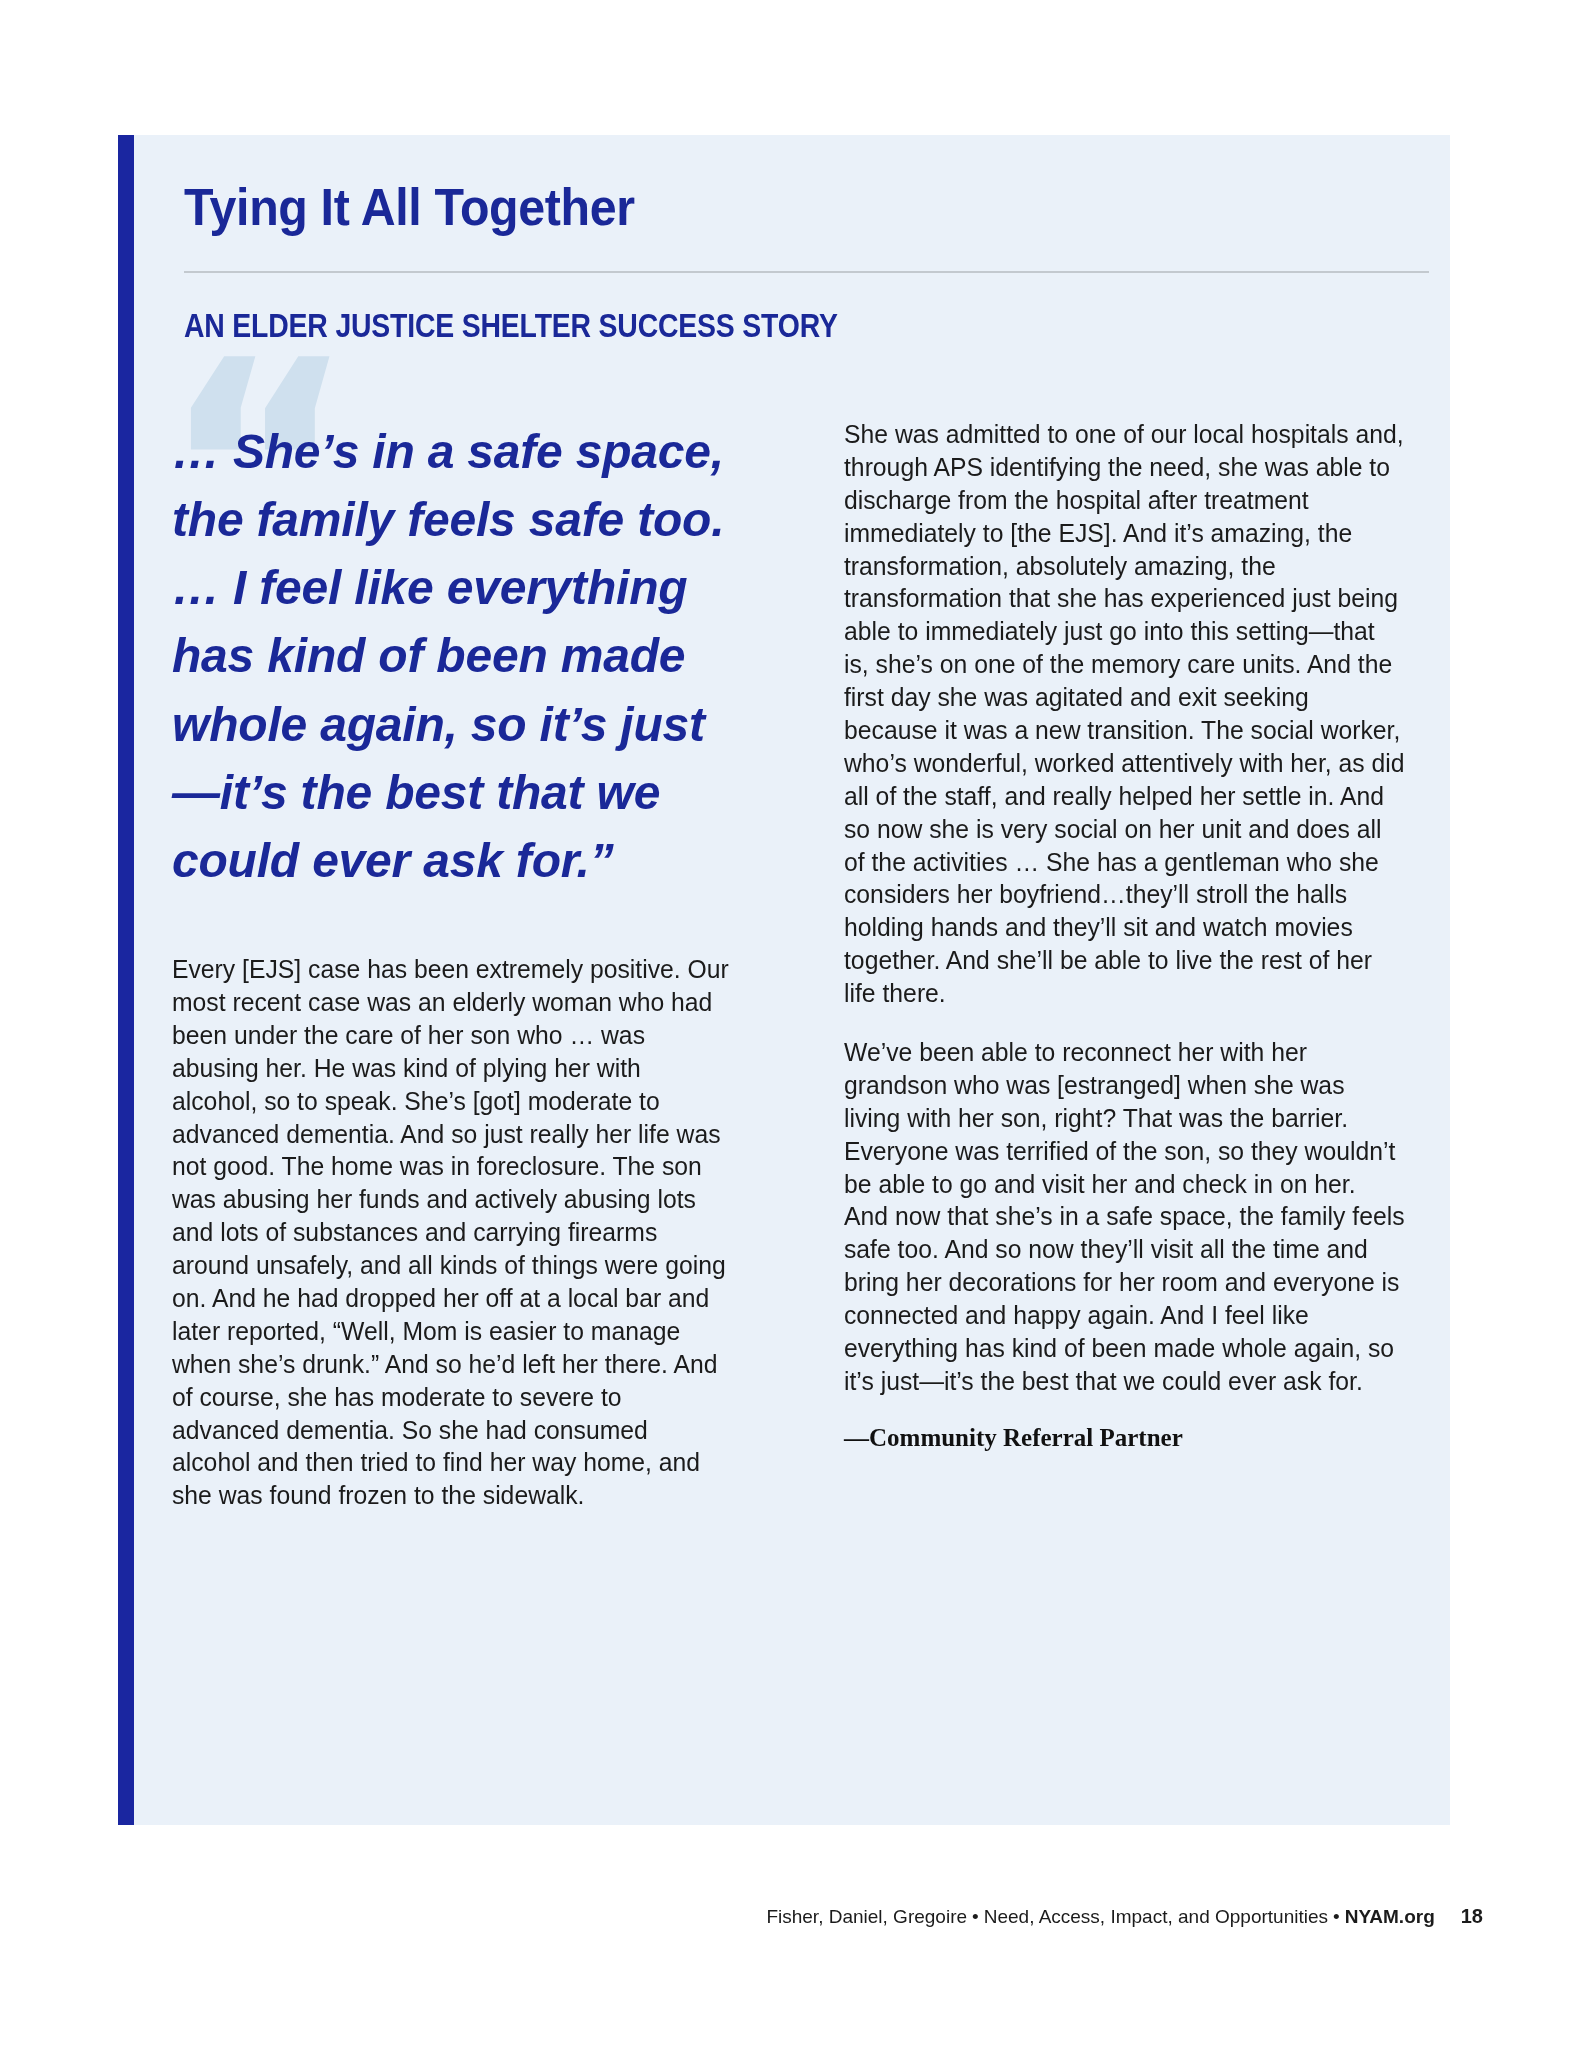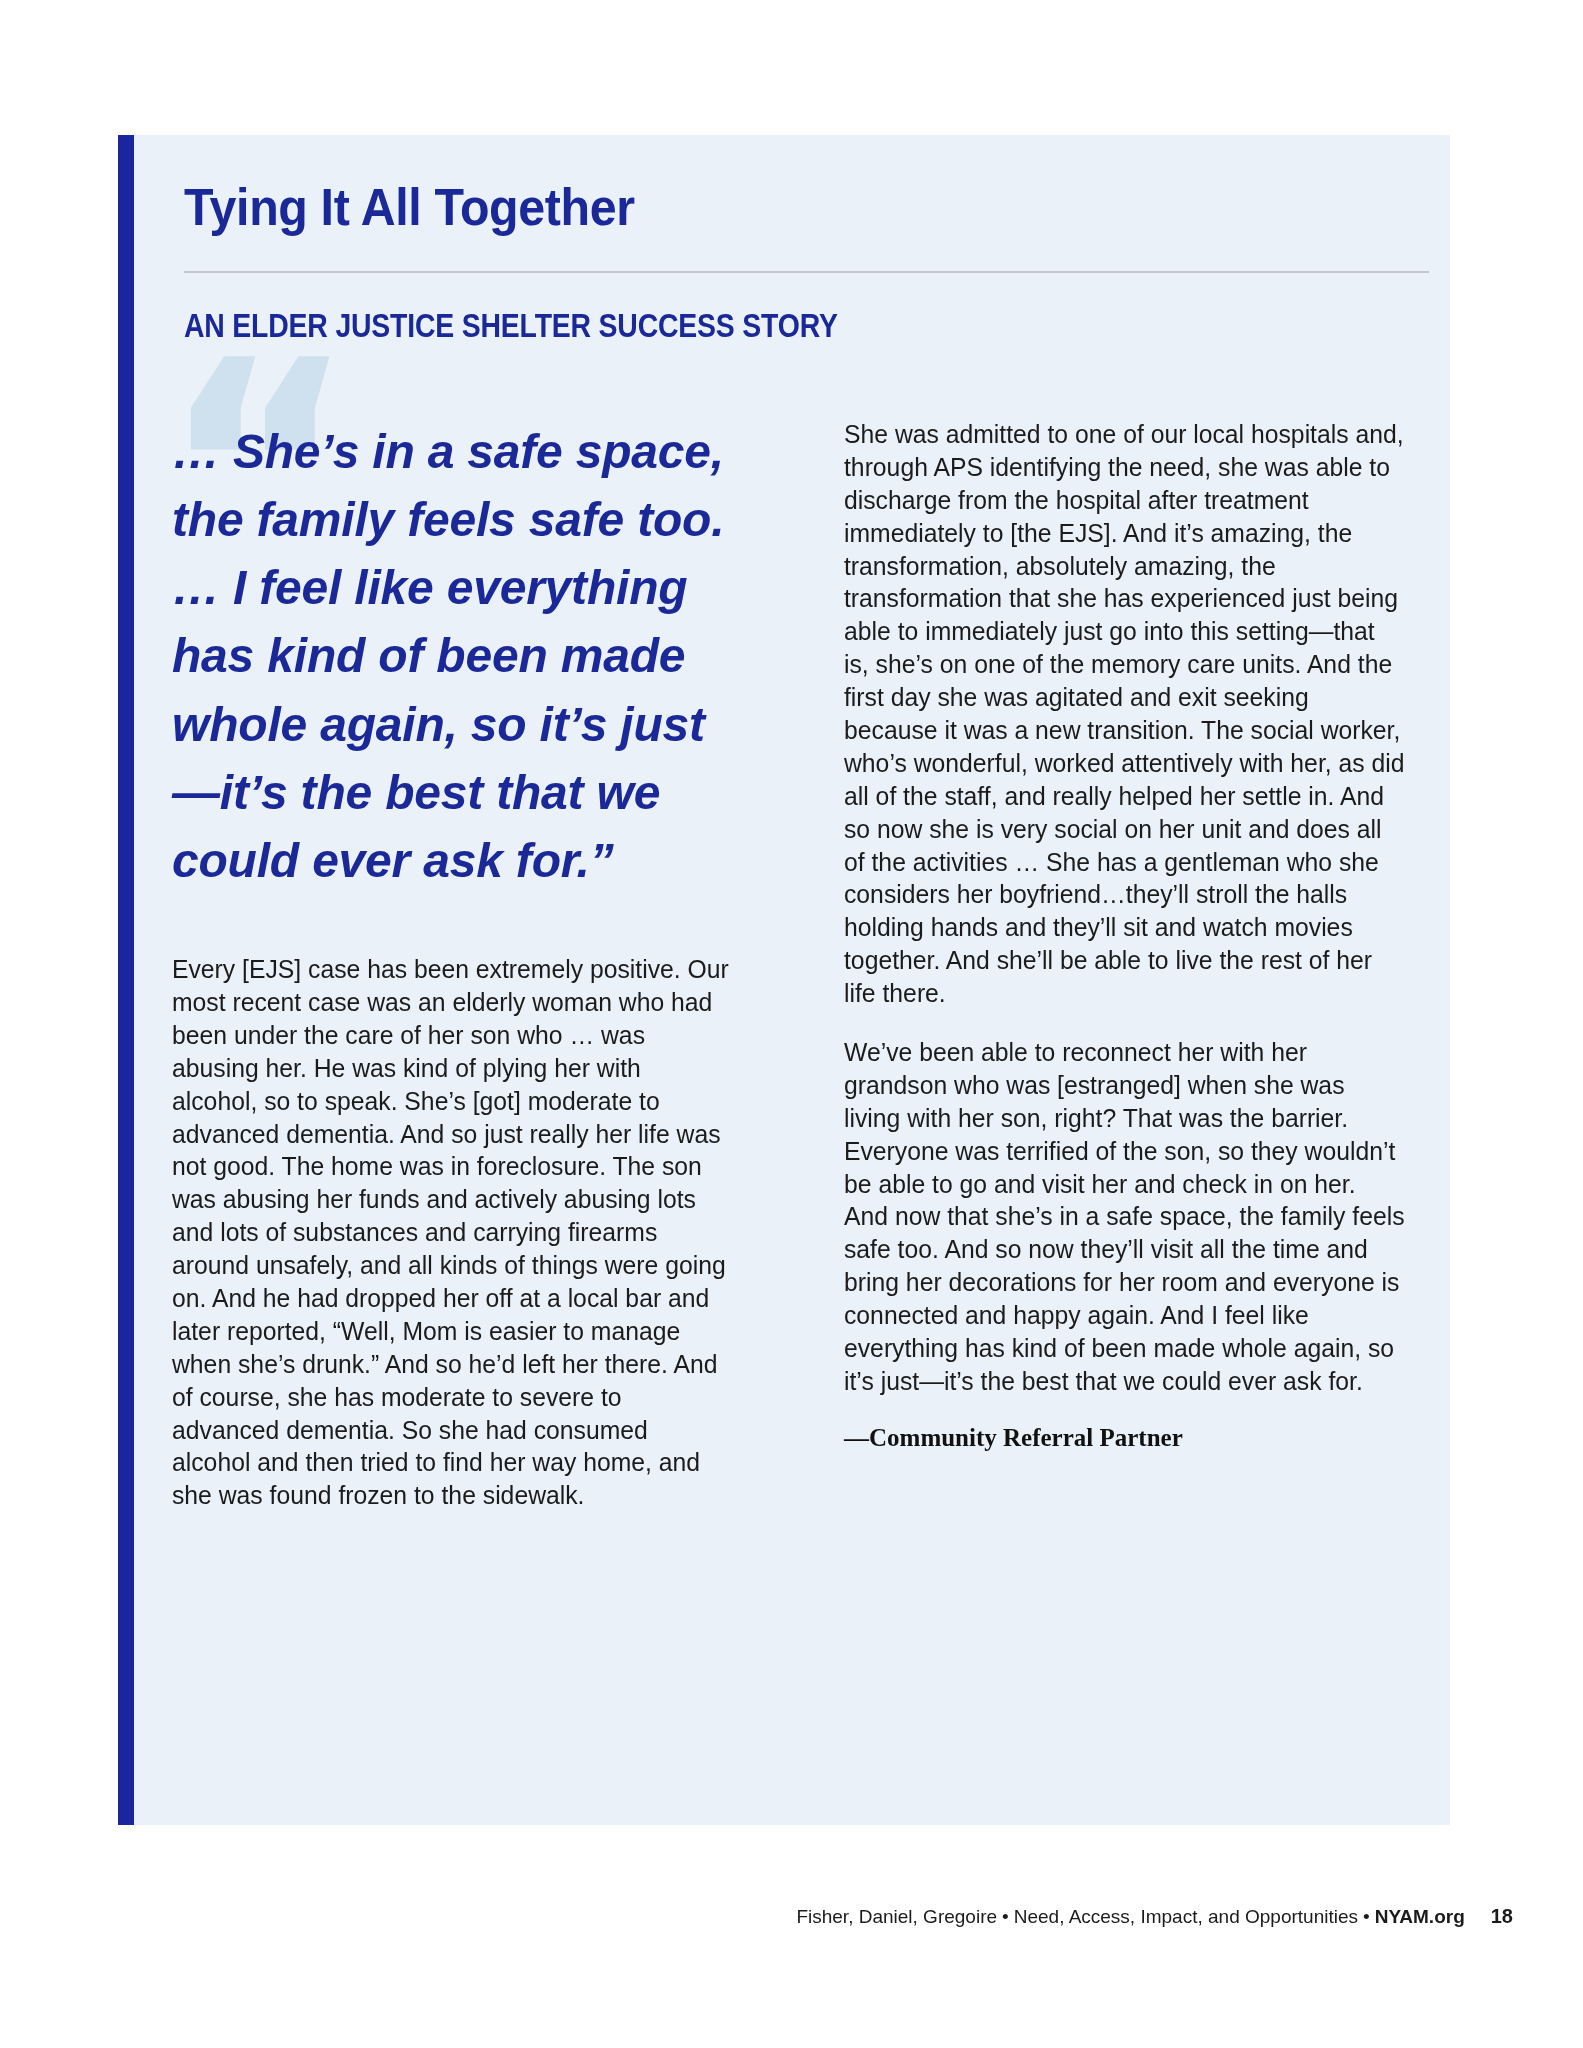--- a/index.html
+++ b/index.html
@@ -131,21 +131,21 @@
     margin-top: 4px;
   }
 
   
   .footer {
     position: absolute;
     left: 0;
     top: 1905px;
     width: 1583px;
     text-align: right;
-    padding-right: 70px;
+    padding-right: 100px;
     box-sizing: border-box;
     font-family: "Liberation Sans Narrow", "Liberation Sans", sans-serif;
     font-size: 19px;
     color: #1b1b1b;
     white-space: nowrap;
   }
   .footer .brand { font-weight: bold; }
   .footer .pagenum {
     font-weight: bold;
     margin-left: 26px;

